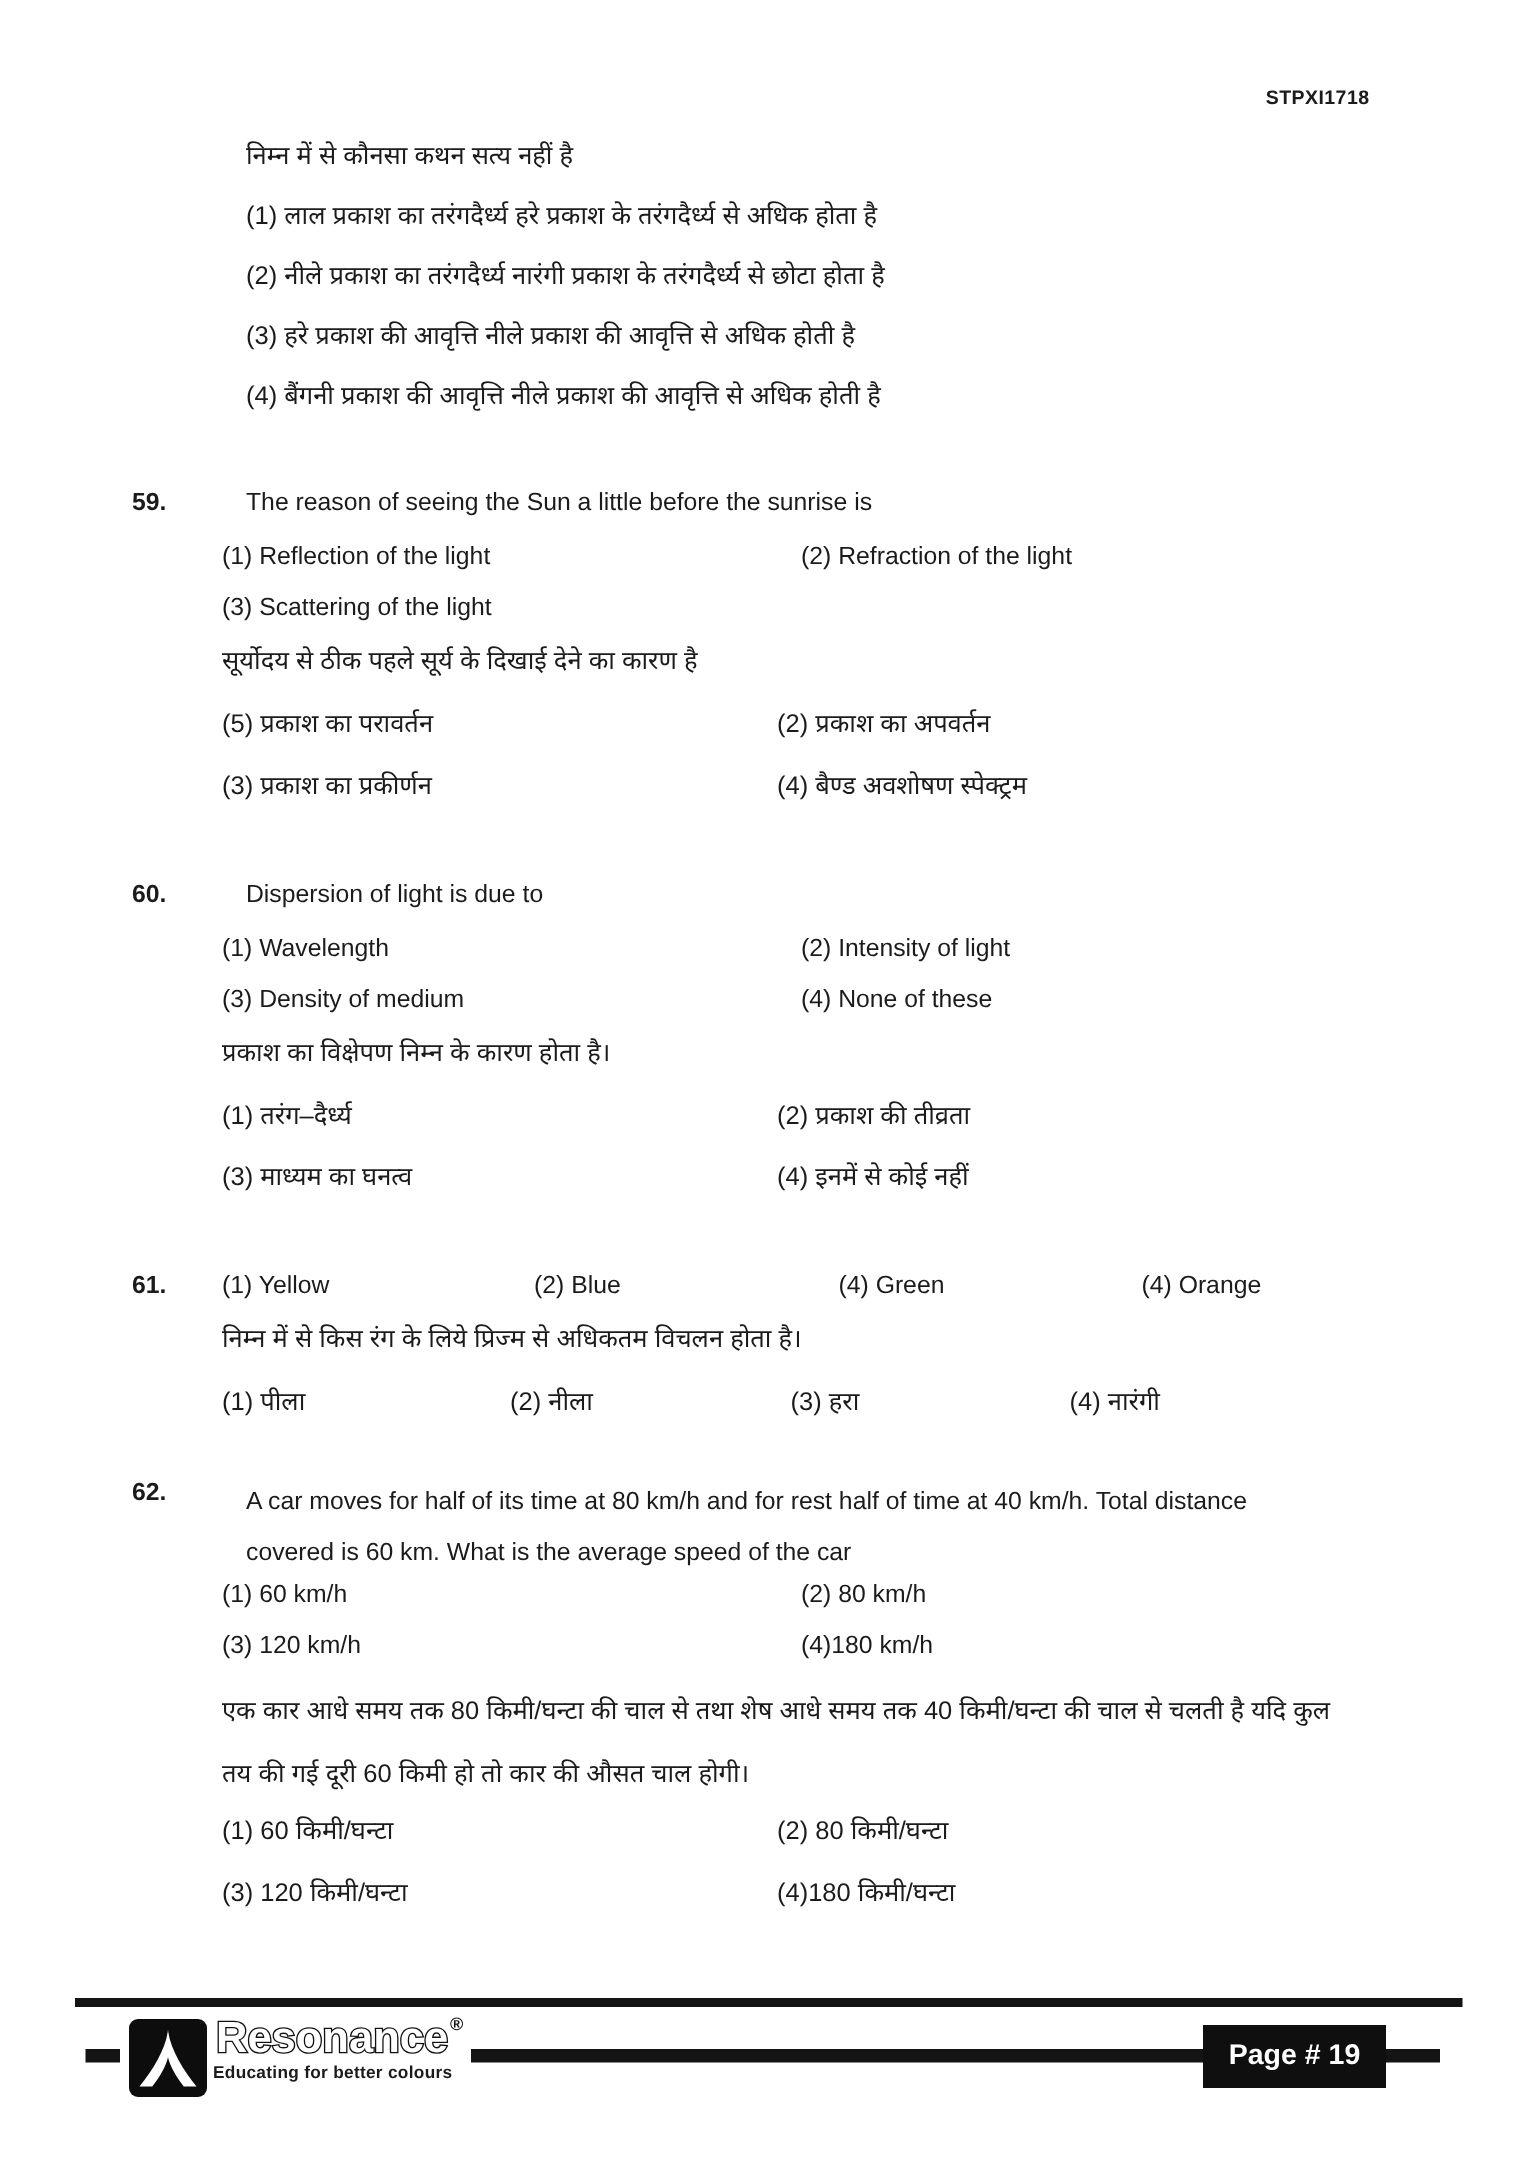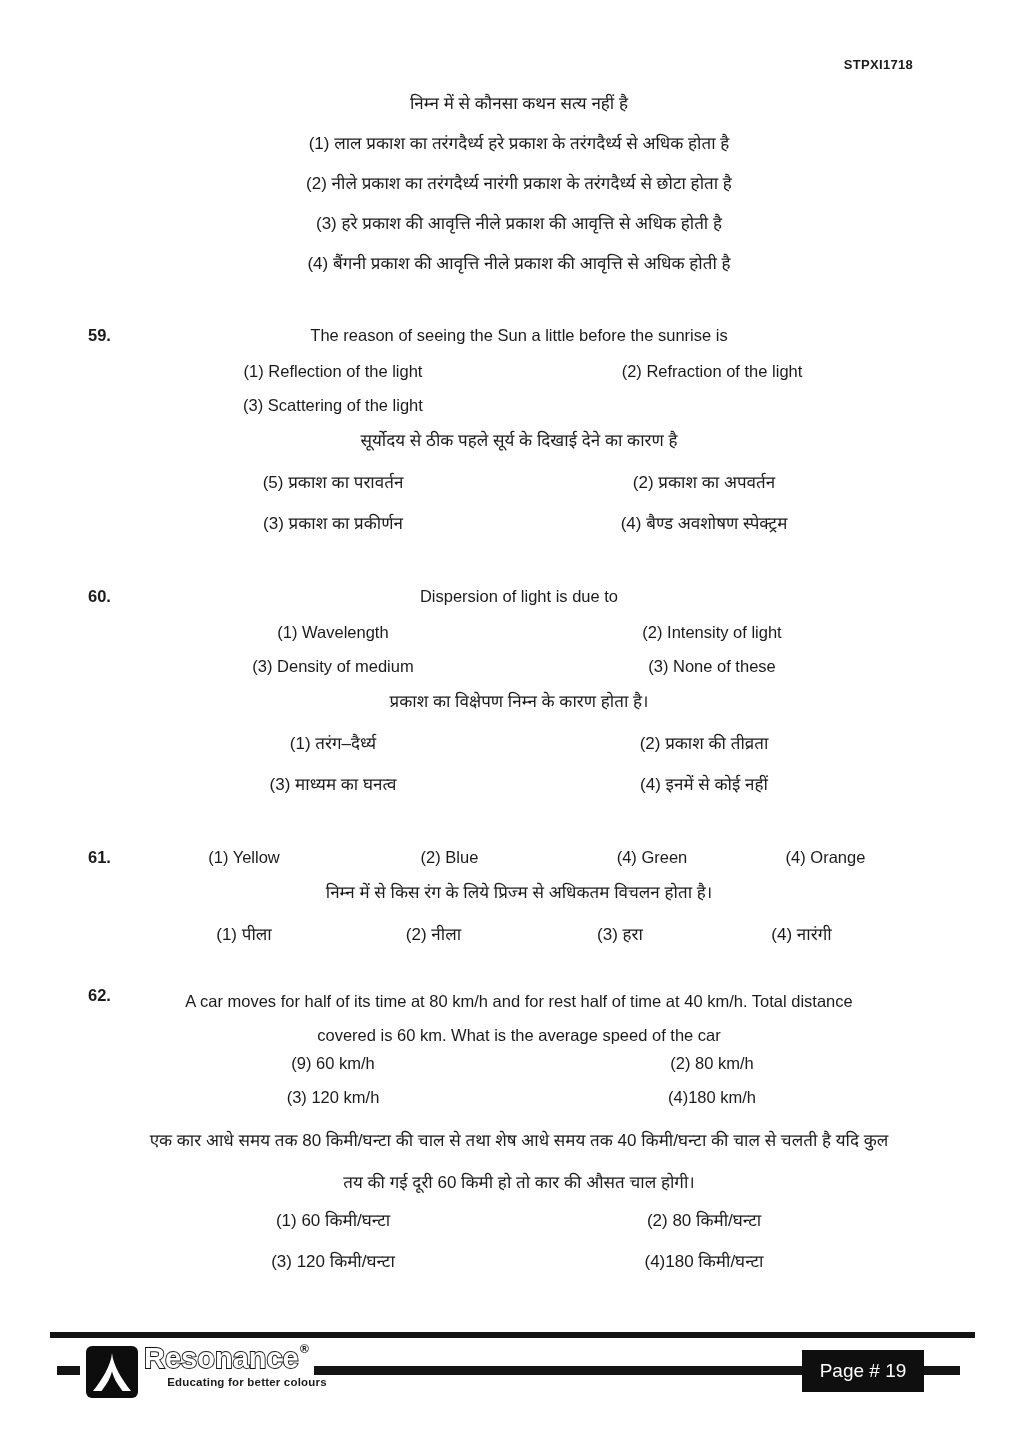--- a/index.html
+++ b/index.html
@@ -1,21 +1,20 @@
 <!DOCTYPE html>
 <html><head>
 <meta charset="utf-8">
 <style>
   html,body { margin:0; padding:0; background:#e8e8e8; }
   .page {
     position:relative; width:1024px; height:1448px; margin:0 auto;
     background:#ffffff; color:#1b1b1b;
     font-family:"Liberation Sans","DejaVu Sans",sans-serif;
     overflow:hidden;
-    text-align:center;
   }
   .doc-code {
     position:absolute; top:57px; right:111px;
     font-size:13px; font-weight:bold; letter-spacing:.3px;
   }
   .content { position:absolute; left:88px; top:76px; width:802px; }
 
   .block { position:relative; padding-left:60px; }
   .qnum { position:absolute; left:0; top:0; font-weight:bold; font-size:16.5px; line-height:22px; }
 
@@ -42,21 +41,21 @@
   
   .footer-rule { position:absolute; left:50px; top:1332px; width:925px; height:6px; background:#141414; }
   .f-dash     { position:absolute; left:57px; top:1366px; width:23px; height:9px; background:#141414; }
   .f-logo     { position:absolute; left:86px; top:1346px; width:52px; height:52px; }
   .f-brand    { position:absolute; left:142px; top:1341px; width:210px; height:58px; }
   .brand-svg  { width:210px; height:36px; display:block; font-family:"Liberation Sans","DejaVu Sans",sans-serif; }
   .f-tagline  { font-size:11.5px; font-weight:bold; letter-spacing:.2px; margin-top:-1px; }
   .f-midbar   { position:absolute; left:314px; top:1366px; width:488px; height:9px; background:#141414; }
   .f-pagebox  { position:absolute; left:802px; top:1350px; width:122px; height:42px; background:#0f0f0f;
                 color:#ffffff; display:flex; align-items:center; justify-content:center;
-                font-weight:normal; font-size:19px; }
+                font-weight:bold; font-size:19px; }
   .f-rightbar { position:absolute; left:924px; top:1366px; width:36px; height:9px; background:#141414; }
 </style>
 </head>
 <body>
 
 <div class="page">
 
   <div class="doc-code">STPXI1718</div>
 
   <div class="content">
@@ -92,21 +91,21 @@
 
     <section class="block question">
       <span class="qnum">60.</span>
       <p class="en stem-en">Dispersion of light is due to</p>
       <div class="row cols2 en en-row">
         <span>(1) Wavelength</span>
         <span>(2) Intensity of light</span>
       </div>
       <div class="row cols2 en en-row">
         <span>(3) Density of medium</span>
-        <span>(3) None of these</span>
+        <span>(4) None of these</span>
       </div>
       <p class="hi stem-hi">प्रकाश का विक्षेपण निम्न के कारण होता है।</p>
       <div class="row cols2 hi hi-row">
         <span>(1) तरंग–दैर्ध्य</span>
         <span>(2) प्रकाश की तीव्रता</span>
       </div>
       <div class="row cols2 hi hi-row">
         <span>(3) माध्यम का घनत्व</span>
         <span>(4) इनमें से कोई नहीं</span>
       </div>
@@ -126,21 +125,21 @@
         <span>(2) नीला</span>
         <span>(3) हरा</span>
         <span>(4) नारंगी</span>
       </div>
     </section>
 
     <section class="block question">
       <span class="qnum">62.</span>
       <p class="en stem-en two-line">A car moves for half of its time at 80 km/h and for rest half of time at 40 km/h. Total distance covered is 60 km. What is the average speed of the car</p>
       <div class="row cols2 en en-row">
-        <span>(9) 60 km/h</span>
+        <span>(1) 60 km/h</span>
         <span>(2) 80 km/h</span>
       </div>
       <div class="row cols2 en en-row">
         <span>(3) 120 km/h</span>
         <span>(4)180 km/h</span>
       </div>
       <p class="hi stem-hi two-line">एक कार आधे समय तक 80 किमी/घन्टा की चाल से तथा शेष आधे समय तक 40 किमी/घन्टा की चाल से चलती है यदि कुल तय की गई दूरी 60 किमी हो तो कार की औसत चाल होगी।</p>
       <div class="row cols2 hi hi-row">
         <span>(1) 60 किमी/घन्टा</span>
         <span>(2) 80 किमी/घन्टा</span>

